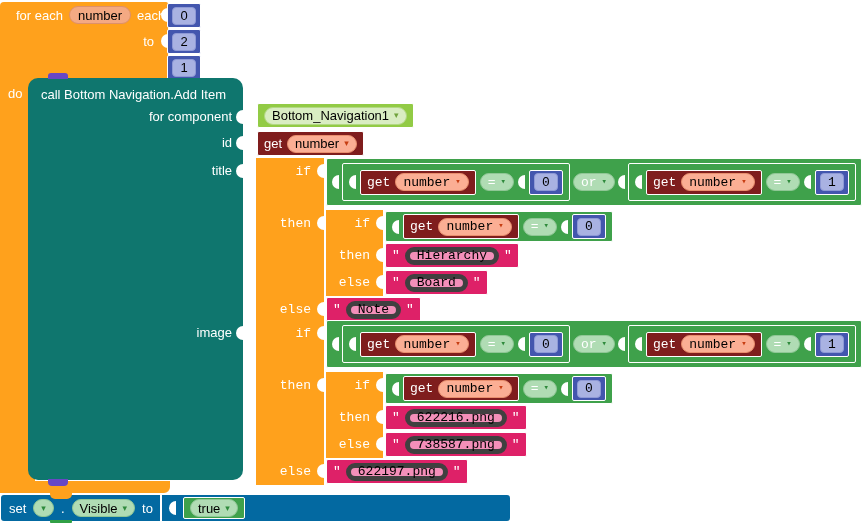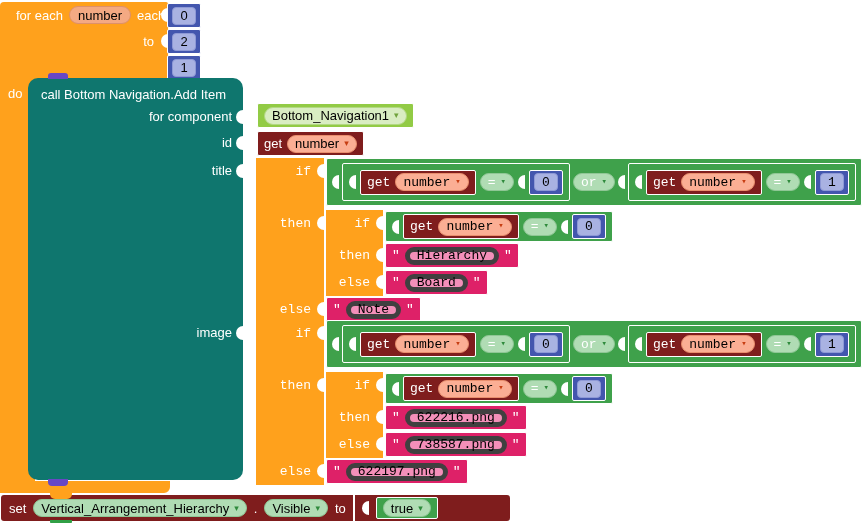--- a/index.html
+++ b/index.html
@@ -59,21 +59,21 @@
   .if-block { display:flex; flex-direction:column; align-items:flex-start;font-family:Liberation Mono, monospace; }
   .if-row { display:flex; align-items:flex-start; }
   .if-cell { background:#FFA11C; color:#fff; display:flex; justify-content:flex-end; padding:6px 13px 0 0; position:relative; flex:none; }
   .if-cell .notch { position:absolute; right:0; top:6px; }
 
   .or-block { display:flex; align-items:center; gap:3px; background:#3FA14B; border:1px solid #fff; border-radius:2px; padding:0 5px; height:48px; margin-left:2px; flex:none; }
   .eq-block { display:flex; align-items:center; gap:4px; background:#3FA14B; border:1px solid #fff; border-radius:2px; padding:0 6px; height:38px; flex:none; }
   .eq-block.standalone { height:31px; margin-left:2px; margin-top:1px; }
 
   
-  .set-block { left:1px; top:495px; width:509px; height:26px; background:#7f1d1d; border-radius:3px; display:flex; align-items:center; gap:7px; padding:0 8px; color:#fff; }
+  .set-block { left:1px; top:495px; width:509px; height:26px; background:#0369a1; border-radius:3px; display:flex; align-items:center; gap:7px; padding:0 8px; color:#fff; }
   .socket-line { width:2px; height:26px; background:#fff; flex:none; }
   .bump-green { left:50px; top:520px; width:22px; height:5px; background:#31A046; border-radius:0 0 4px 4px; }
 </style>
 </head>
 <body>
 
 <div class="canvas">
 
   <div class="abs fe-header">
     <div class="fe-row first">
@@ -396,21 +396,20 @@
             <span>622197.png</span>
           </span>
         <span class="quote">"</span>
       </div>
     </div>
   </div>
 
   <div class="abs set-block">
     <span>set</span>
     <span class="pill pill-green dark">
-      <span>Vertical_Arrangement_Hierarchy</span>
       <span class="arrow">▾</span>
     </span>
     <span>.</span>
     <span class="pill pill-green dark">
       <span>Visible</span>
       <span class="arrow">▾</span>
     </span>
     <span>to</span>
     <span class="socket-line"></span>
     <span class="notch"></span>

